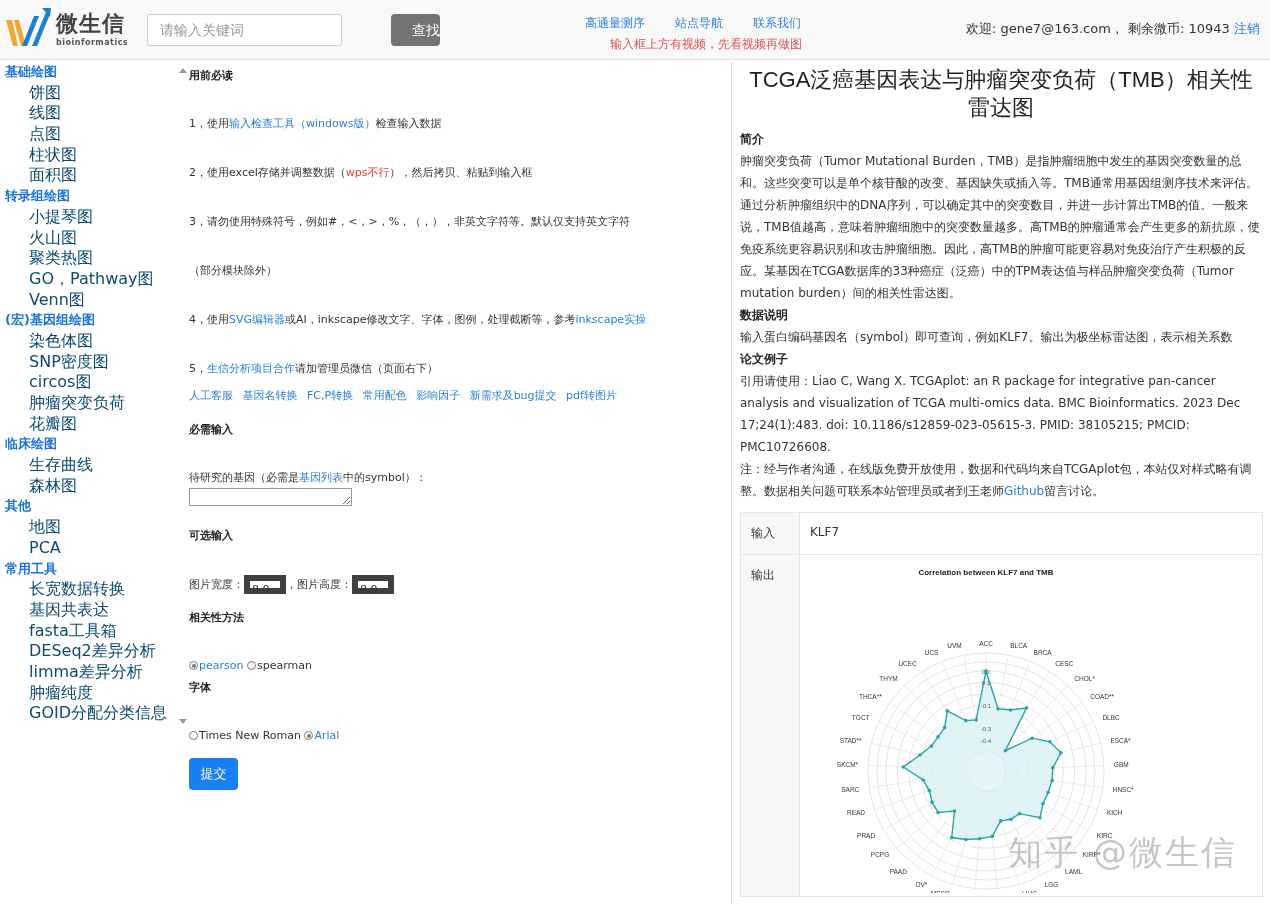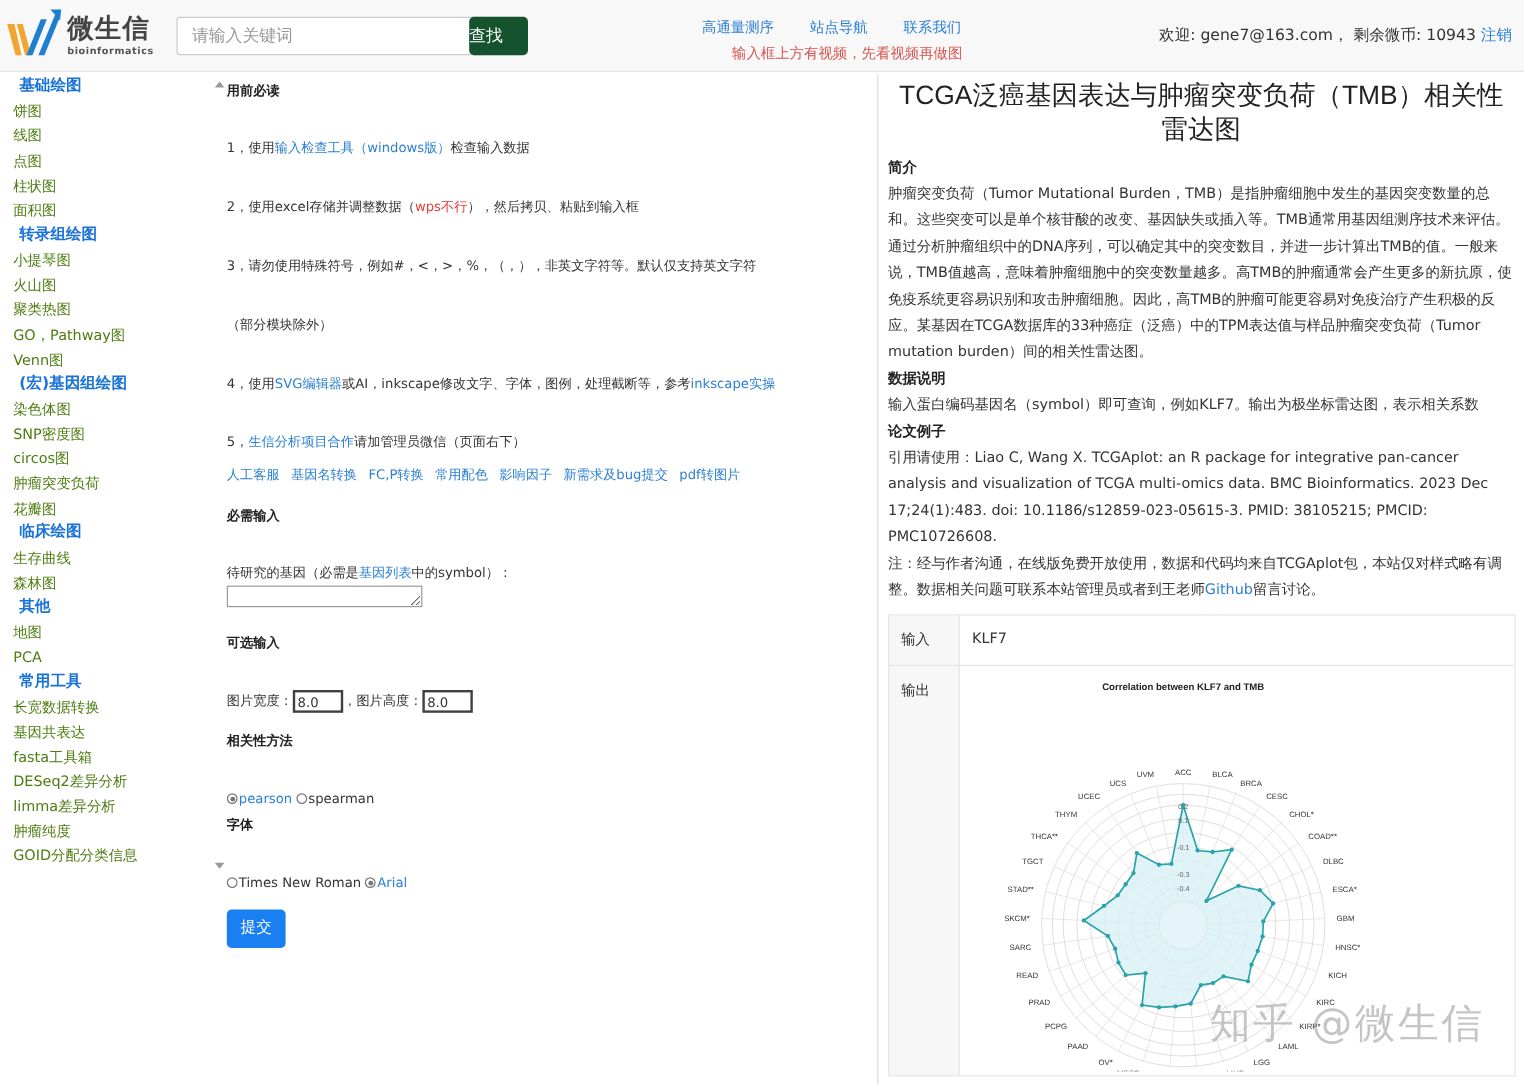--- a/index.html
+++ b/index.html
@@ -5,44 +5,44 @@
   * { box-sizing: border-box; margin: 0; padding: 0; }
   html, body { width: 1270px; height: 904px; overflow: hidden; background: #fff; }
   body { font-family: "DejaVu Sans", "Liberation Sans", sans-serif; color: #333; font-size: 12px; position: relative; }
   a { color: #2a7fd4; text-decoration: none; }
 
   .header { position: absolute; left: 0; top: 0; width: 1270px; height: 60px; background: #f8f8f8; border-bottom: 1px solid #e2e2e2; }
   .logo { position: absolute; left: 4px; top: 6px; width: 125px; height: 46px; }
   .logo-mark { position: absolute; left: 0; top: 0; width: 48px; height: 46px; }
   .logo-title { position: absolute; left: 52px; top: 3px; font-size: 22px; font-weight: bold; color: #444; letter-spacing: 1px; }
   .logo-sub { position: absolute; left: 52px; top: 32px; font-size: 8px; font-weight: bold; color: #555; letter-spacing: 0.5px; }
-  .search-input { position: absolute; left: 147px; top: 14px; width: 261px; height: 32px; border: 1px solid #ccc; border-radius: 3px; background: #fff; padding: 0 12px; font-size: 14px; color: #999; line-height: 30px; }
-  .search-btn { position: absolute; left: 391px; top: 14px; width: 49px; height: 32px; background: #14532d; border-radius: 4px; color: #fff; font-size: 14px; text-align: left; line-height: 32px; }
+  .search-input { position: absolute; left: 147px; top: 14px; width: 195px; height: 32px; border: 1px solid #ccc; border-radius: 3px; background: #fff; padding: 0 12px; font-size: 14px; color: #999; line-height: 30px; }
+  .search-btn { position: absolute; left: 391px; top: 14px; width: 49px; height: 32px; background: #737373; border-radius: 4px; color: #fff; font-size: 14px; text-align: right; line-height: 32px; }
   .nav { position: absolute; left: 585px; top: 15px; display: flex; gap: 0; }
   .nav a { font-size: 12px; color: #2a7fd4; margin-right: 30px; font-family: Liberation Serif, serif; }
   .nav-notice { position: absolute; left: 610px; top: 36px; font-size: 12px; color: #d9534f; }
   .user-info { position: absolute; right: 10px; top: 20px; font-size: 13px; color: #333; }
   .user-info a { color: #2a7fd4; }
 
   .sidebar { position: absolute; left: 0; top: 62px; width: 190px; height: 842px; background: #fff; }
-  .side-cat { font-size: 13px; font-weight: bold; color: #1a73d9; height: 20.7px; line-height: 20.7px; padding-left: 16px; }
-  .side-item { font-size: 12px; color: #4d7c0f; height: 20.7px; line-height: 20.7px; padding-left: 11px; }
+  .side-cat { font-size: 13px; font-weight: bold; color: #1a73d9; height: 20.7px; line-height: 20.7px; padding-left: 5px; }
+  .side-item { font-size: 16px; color: #0c4a6e; height: 20.7px; line-height: 20.7px; padding-left: 29px; }
   .scroll-up { position: absolute; left: 179px; top: 68px; width: 0; height: 0; border-left: 4px solid transparent; border-right: 4px solid transparent; border-bottom: 5px solid #999; }
   .scroll-down { position: absolute; left: 179px; top: 719px; width: 0; height: 0; border-left: 4px solid transparent; border-right: 4px solid transparent; border-top: 5px solid #999; }
 
   .form { position: absolute; left: 189px; top: 68px; width: 520px; font-size: 11px; color: #333; }
   .form h4 { font-size: 11px; font-weight: bold; color: #222; margin-bottom: 3px; }
   .form .line { line-height: 17px; margin-top: 32px; }
   .red { color: #e53935; }
   .blue { color: #2a7fd4; }
   .links { margin-top: 10px; line-height: 17px; }
   .links a { margin-right: 6px; }
   .section { margin-top: 18px; }
   textarea.gene { display: block; width: 163px; height: 18px; border: 1px solid #999; resize: both; margin-top: 2px; }
-  .num-input { display: inline-block; width: 42px; height: 19px; border: 2px solid #404040; padding: 1px 2px; font-size: 11px; line-height: 15px; vertical-align: middle; }
+  .num-input { display: inline-block; width: 42px; height: 19px; border: 6px solid #404040; padding: 1px 2px; font-size: 11px; line-height: 15px; vertical-align: middle; }
   .radio { display: inline-block; width: 9px; height: 9px; border: 1px solid #777; border-radius: 50%; vertical-align: -1px; position: relative; margin-right: 1px; }
   .radio.on::after { content: ""; position: absolute; left: 1.5px; top: 1.5px; width: 4px; height: 4px; border-radius: 50%; background: #777; }
   .submit-btn { display: inline-block; width: 49px; height: 32px; background: #1a7ff0; border-radius: 4px; color: #fff; font-size: 13px; text-align: center; line-height: 32px; margin-top: 14px; }
 
   .divider { position: absolute; left: 731px; top: 62px; width: 1px; height: 842px; background: #ddd; }
 
   .doc { position: absolute; left: 740px; top: 66px; width: 522px; font-size: 12px; color: #333; }
   .doc h1 { font-size: 22px; font-weight: normal; color: #222; text-align: center; line-height: 28px; font-family: "Liberation Sans", "DejaVu Sans", sans-serif; }
   .doc h3 { font-size: 12px; font-weight: bold; color: #222; line-height: 22px; }
   .doc p { line-height: 22px; }

